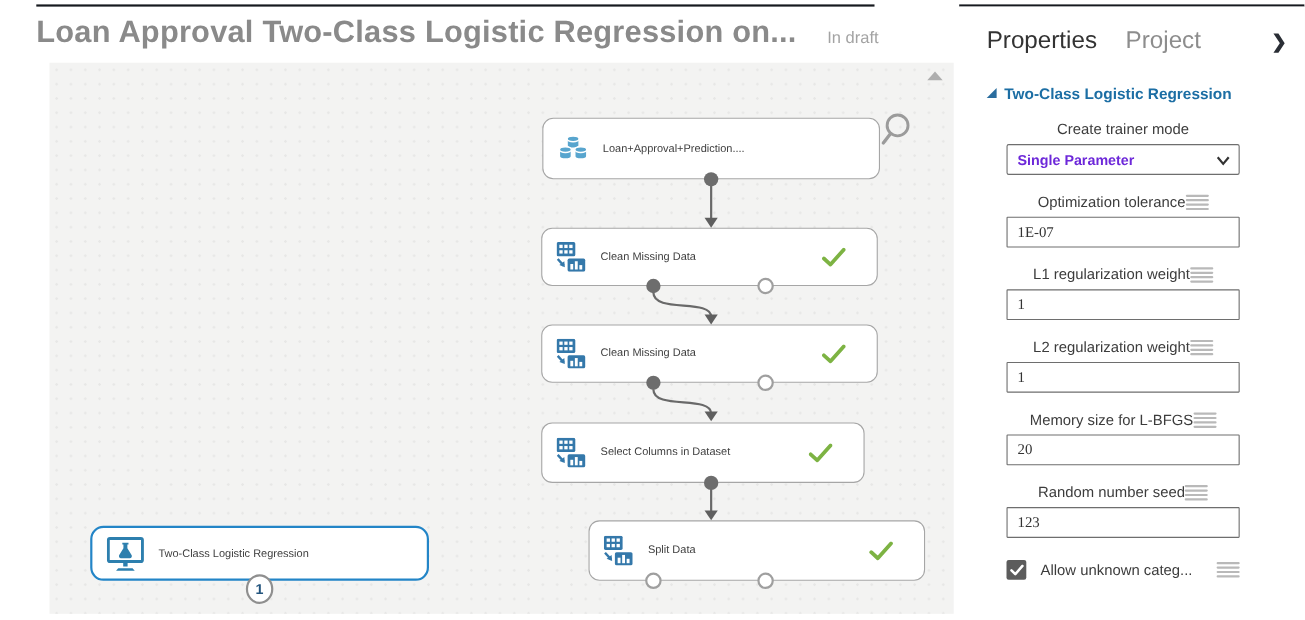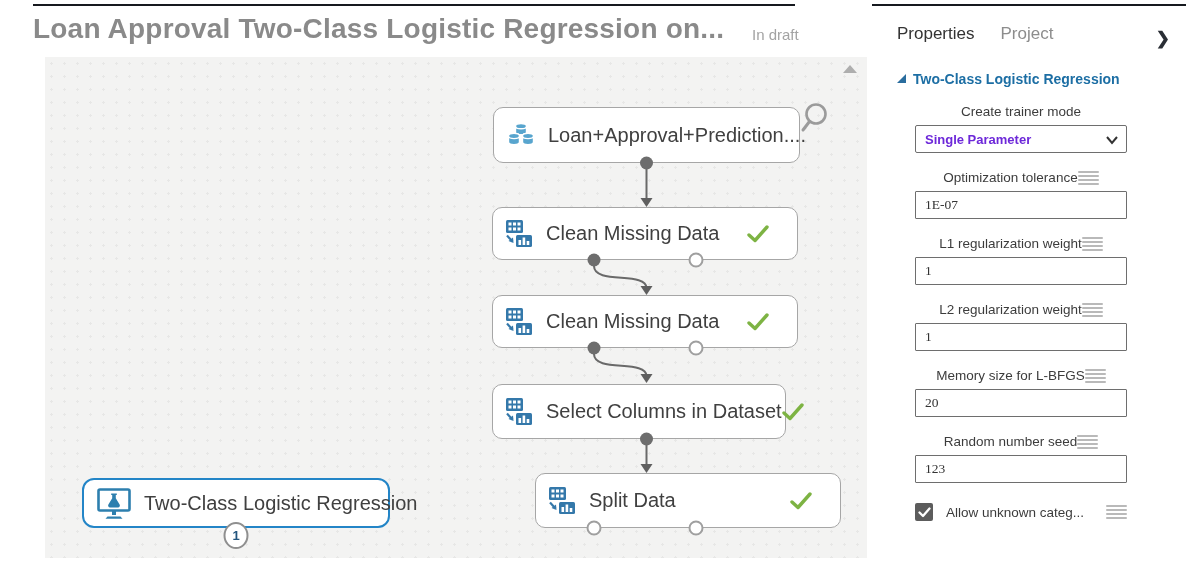--- a/index.html
+++ b/index.html
@@ -23,35 +23,35 @@
             background-image:radial-gradient(circle, #e7e7e6 1px, rgba(0,0,0,0) 1.3px);
             background-size:13px 13px; }
   .scroll-up { position:absolute; right:10px; top:8px; width:0; height:0;
                border-left:7px solid transparent; border-right:7px solid transparent;
                border-bottom:8px solid #aeaeae; }
   .magnifier { position:absolute; left:754px; top:44px; }
 
   
   .node { position:absolute; background:#ffffff; border:1.5px solid #a6a6a6; border-radius:10px;
           display:flex; align-items:center; padding-left:13px; z-index:2; }
-  .node .nlabel { font-size:20px; color:#404040; margin-left:13px; white-space:nowrap; }
+  .node .nlabel { font-size:10px; color:#404040; margin-left:13px; white-space:nowrap; }
   .node .ncheck { margin-left:auto; margin-right:28px; display:flex; }
   .node.selected { border:2.5px solid #2385c7; border-radius:12px; }
   .badge { position:absolute; left:50%; bottom:-23px; transform:translateX(-50%);
            width:25px; height:27px; background:#ffffff; border:2px solid #8f8f8f;
            border-radius:50%; display:flex; align-items:center; justify-content:center;
            font-size:13px; font-weight:bold; color:#23557e; z-index:4; }
 
   .wires { position:absolute; left:0; top:0; z-index:3; pointer-events:none; }
 
   
   .panel { position:absolute; left:872px; top:6px; width:314px; height:558px;
            background:#ffffff; padding:18px 0 0 25px; }
   .tabs { display:flex; gap:26px; align-items:baseline; }
-  .tab { font-size:17px; color:#8d8d8d; cursor:default; }
+  .tab { font-size:22px; color:#8d8d8d; cursor:default; }
   .tab.active { color:#333333; }
   .panel-collapse { position:absolute; right:16px; top:22px; font-size:17px; font-weight:bold;
                     color:#2a2e35; }
   .section-head { display:flex; align-items:center; margin-top:27px; }
   .tri-expanded { width:0; height:0; border-left:9px solid transparent;
                   border-bottom:9px solid #2a6d9e; margin-right:7px; margin-top:-2px; }
   .section-title { font-size:14px; font-weight:bold; color:#1c6ea4; }
 
   .fields { margin-top:17px; padding-left:18px; width:230px; }
   .frow-label { display:flex; align-items:center; justify-content:center;

